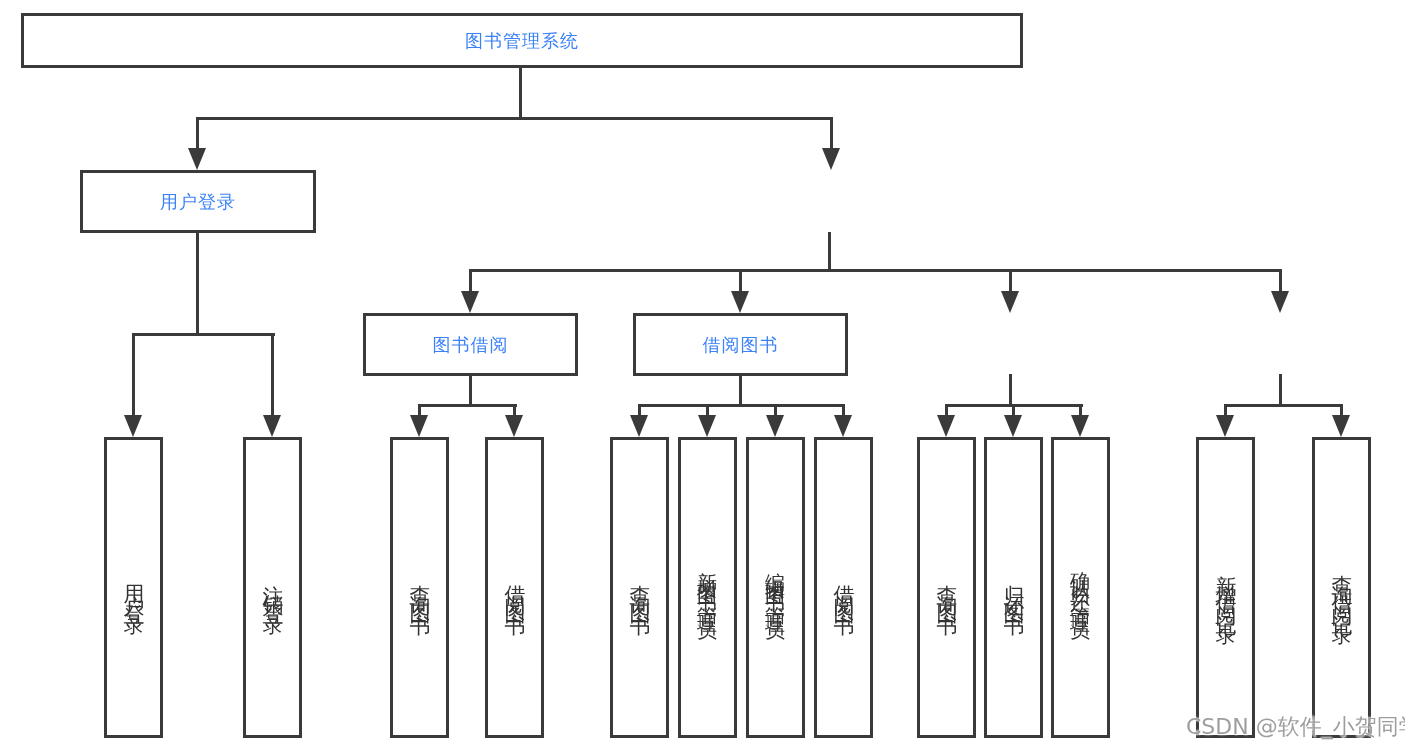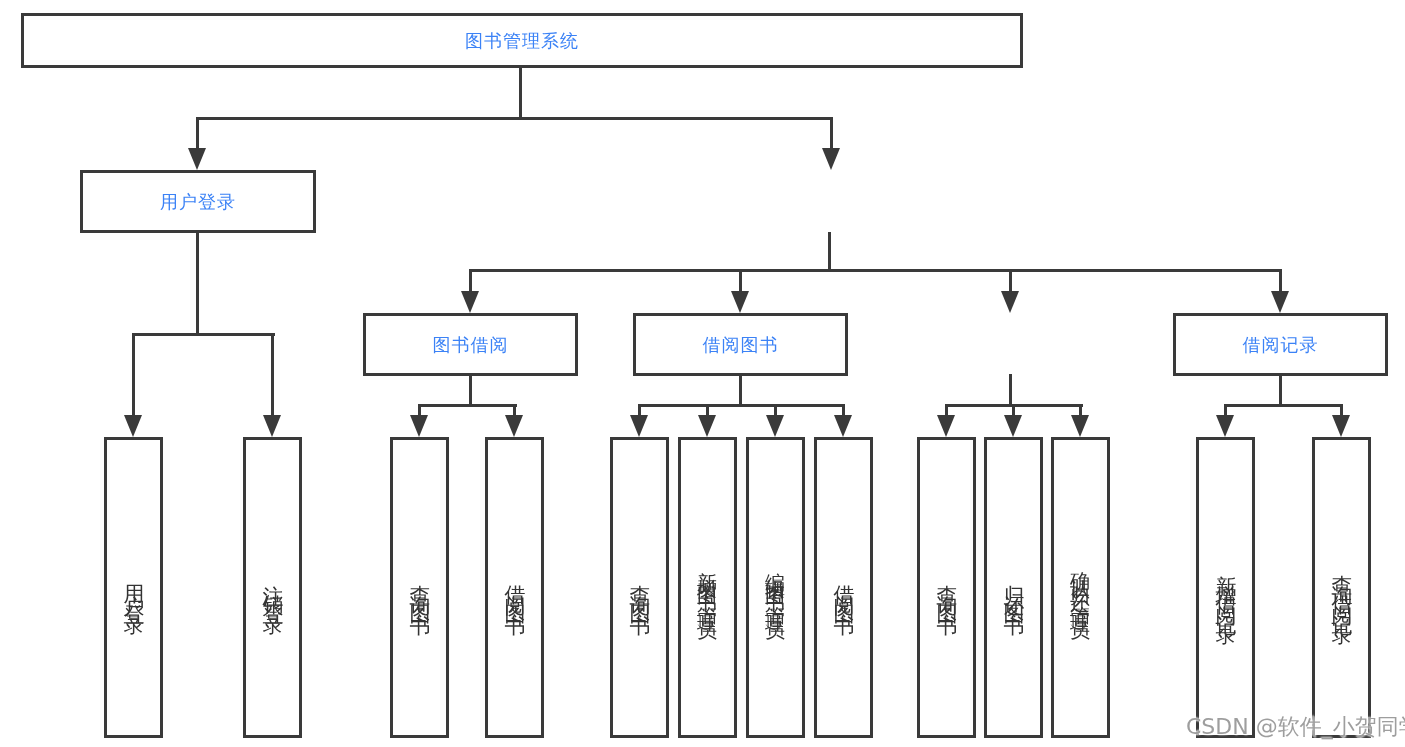--- a/index.html
+++ b/index.html
@@ -40,23 +40,20 @@
 
   <div class="box" style="left:80px;top:170px;width:236px;height:63px;">
     <span class="hlabel">用户登录</span>
   </div>
 
   <div class="box" style="left:363px;top:313px;width:215px;height:63px;">
     <span class="hlabel">图书借阅</span>
   </div>
   <div class="box" style="left:633px;top:313px;width:215px;height:63px;">
     <span class="hlabel">借阅图书</span>
-  </div>
-  <div class="box" style="left:1173px;top:313px;width:215px;height:63px;">
-    <span class="hlabel">借阅记录</span>
   </div>
 
   <div class="box" style="left:104px;top:437px;width:59px;height:301px;">
     <span class="vlabel">用户登录</span>
   </div>
   <div class="box" style="left:243px;top:437px;width:59px;height:301px;">
     <span class="vlabel">注销登录</span>
   </div>
 
   <div class="box" style="left:390px;top:437px;width:59px;height:301px;">

